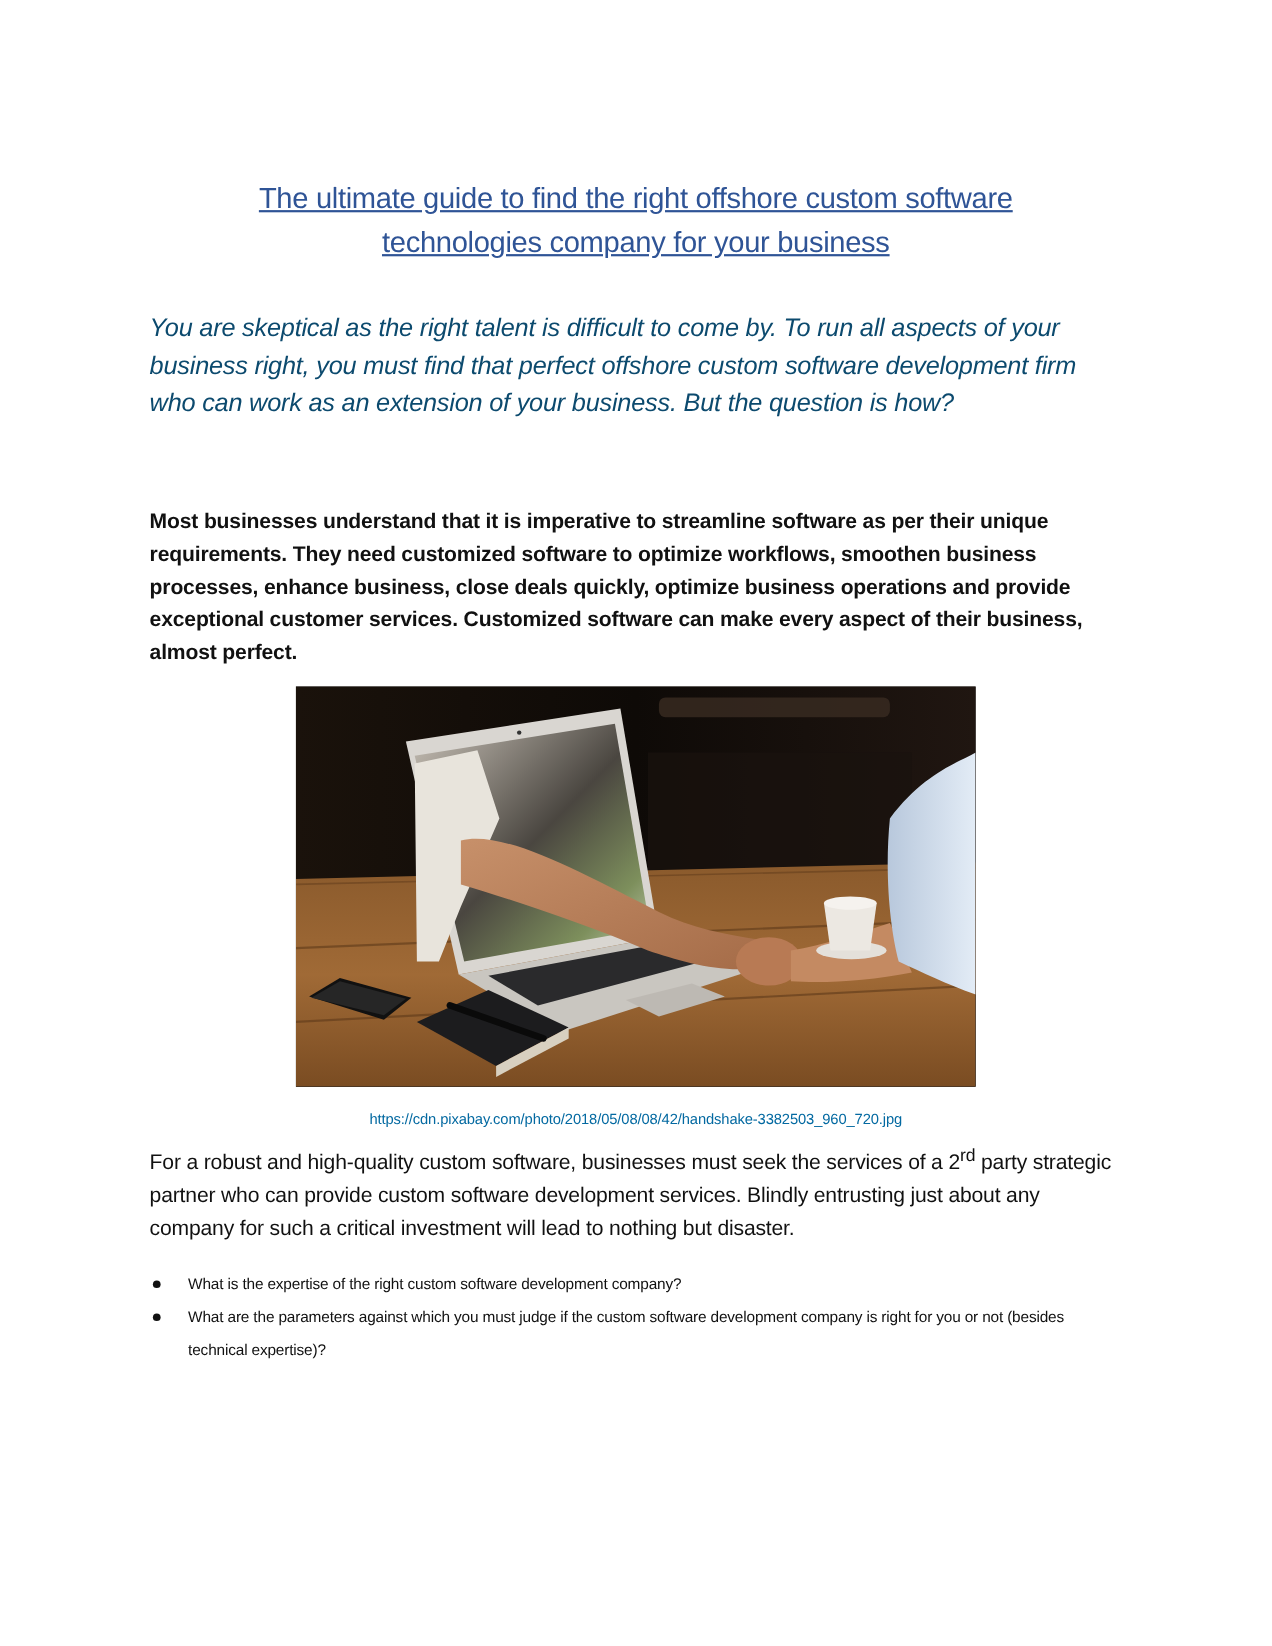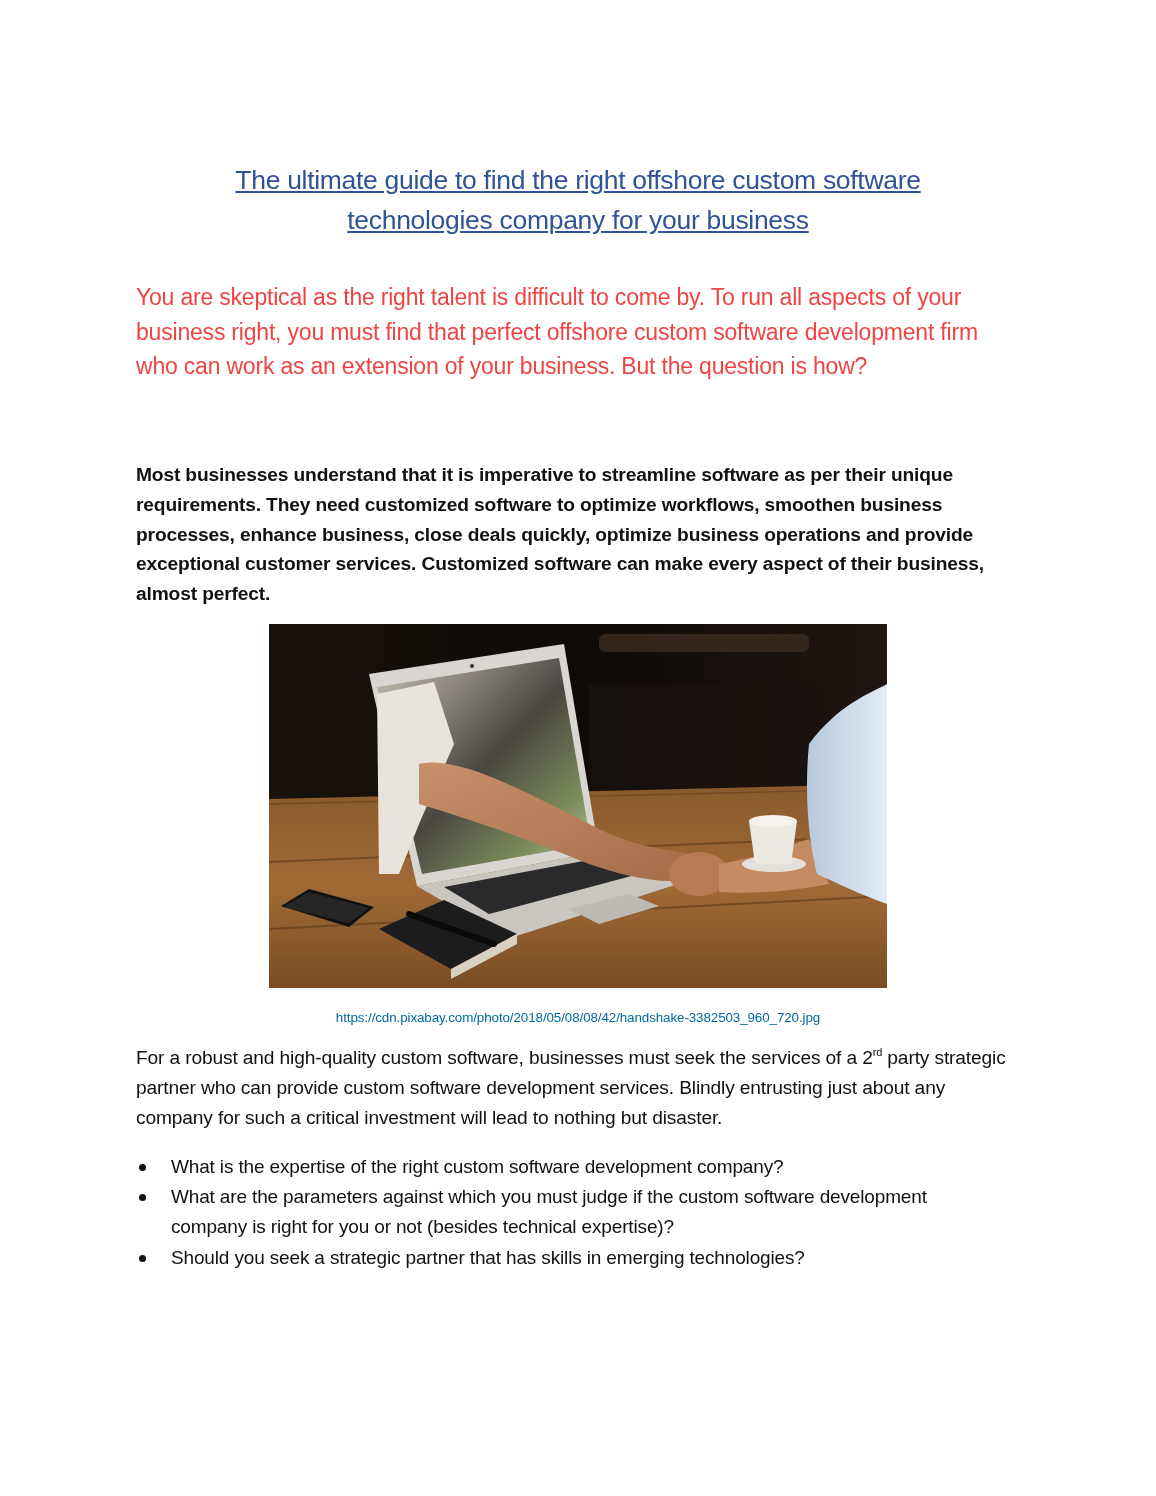--- a/index.html
+++ b/index.html
@@ -4,35 +4,35 @@
 <style>
   html, body { margin: 0; padding: 0; background: #ffffff; }
   body { width: 1156px; height: 1496px; position: relative; overflow: hidden;
          font-family: "Liberation Sans", "DejaVu Sans", sans-serif; color: #111111; }
   .page { position: absolute; left: 0; top: 0; width: 1156px; height: 1496px; background: #ffffff; }
 
   .title { position: absolute; left: 136px; width: 884px; top: 160px; text-align: center;
            color: #2f5496; font-size: 26.5px; line-height: 40px; letter-spacing: -0.3px; }
 
   .subtitle { position: absolute; left: 136px; width: 870px; top: 280px;
-              color: #ef4444; font-size: 23px; line-height: 34.5px; letter-spacing: -0.2px; }
+              color: #0c4a6e; font-style: italic; font-size: 23px; line-height: 34.5px; letter-spacing: -0.2px; }
 
   .para { position: absolute; left: 136px; width: 880px; font-size: 19.2px; line-height: 29.8px; color: #111; letter-spacing: -0.15px; }
   .p1 { top: 460px; font-weight: bold; }
   .p2 { top: 1043px; }
-  .p2 sup { font-size: 11px; vertical-align: 8px; line-height: 0; }
+  .p2 sup { font-size: 16px; vertical-align: 8px; line-height: 0; }
 
   .figure { position: absolute; left: 269px; top: 624px; width: 618px; height: 364px; overflow: hidden; background: #120c08; }
   .figure svg { display: block; }
 
   .caption { position: absolute; left: 136px; width: 884px; top: 1008px; text-align: center;
              font-size: 13.4px; line-height: 20px; color: #0369a1; letter-spacing: -0.1px; }
 
   .bullets { position: absolute; left: 136px; top: 1152px; width: 860px; margin: 0; padding: 0; list-style: none; }
-  .bullets li { position: relative; padding-left: 35px; font-size: 19px; line-height: 30.2px; color: #111; letter-spacing: -0.15px; }
+  .bullets li { position: relative; padding-left: 35px; font-size: 14px; line-height: 30.2px; color: #111; letter-spacing: -0.15px; }
   .bullets li .dot { position: absolute; left: 3px; top: 12px; width: 7px; height: 7px; border-radius: 50%; background: #111; }
 </style>
 </head>
 <body>
 
 <div class="page">
 
   <h1 class="title" style="margin:0;font-weight:normal;text-decoration:underline;">
     <span>The ultimate guide to find the right offshore custom software</span><br>
     <span>technologies company for your business</span>
@@ -110,16 +110,15 @@
     </svg>
   </div>
 
   <div class="caption">https://cdn.pixabay.com/photo/2018/05/08/08/42/handshake-3382503_960_720.jpg</div>
 
   <p class="para p2" style="margin:0;"><span>For a robust and high-quality custom software, businesses must seek the services of a 2</span><sup>rd</sup><span> party strategic partner who can provide custom software development services. Blindly entrusting just about any company for such a critical investment will lead to nothing but disaster.</span></p>
 
   <ul class="bullets">
     <li><span class="dot"></span><span>What is the expertise of the right custom software development company?</span></li>
     <li><span class="dot"></span><span>What are the parameters against which you must judge if the custom software development company is right for you or not (besides technical expertise)?</span></li>
-    <li><span class="dot"></span><span>Should you seek a strategic partner that has skills in emerging technologies?</span></li>
   </ul>
 
 </div>
 
 </body></html>

